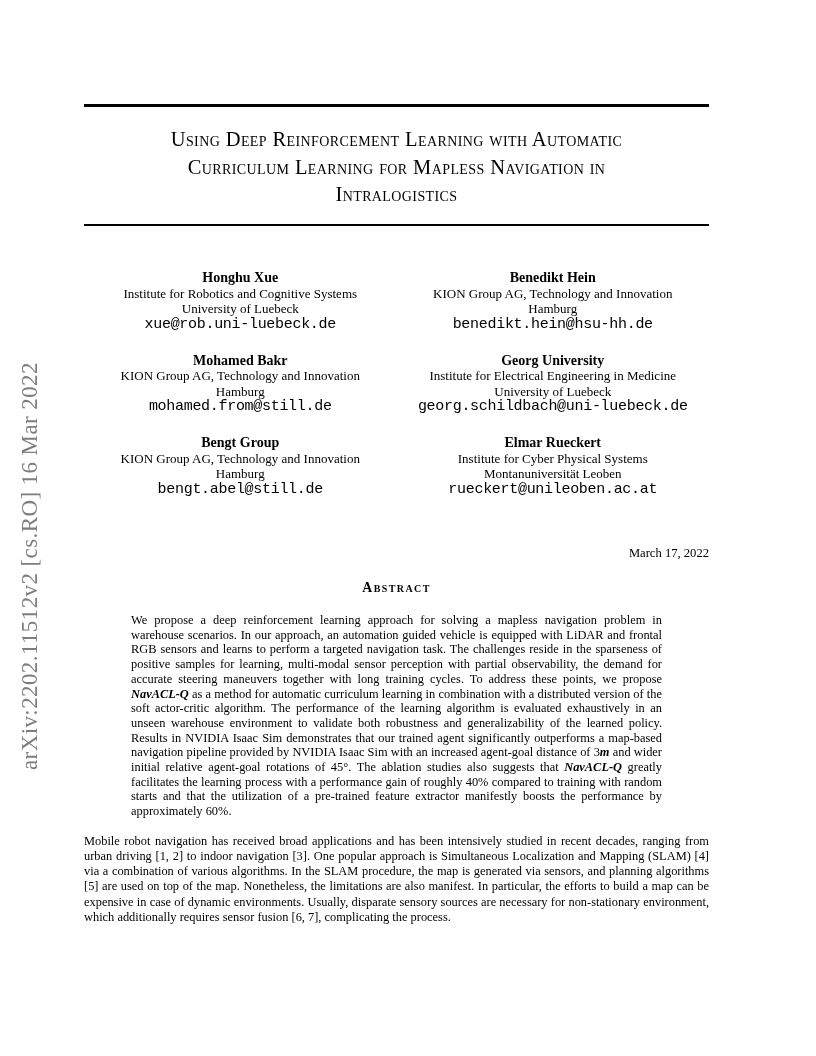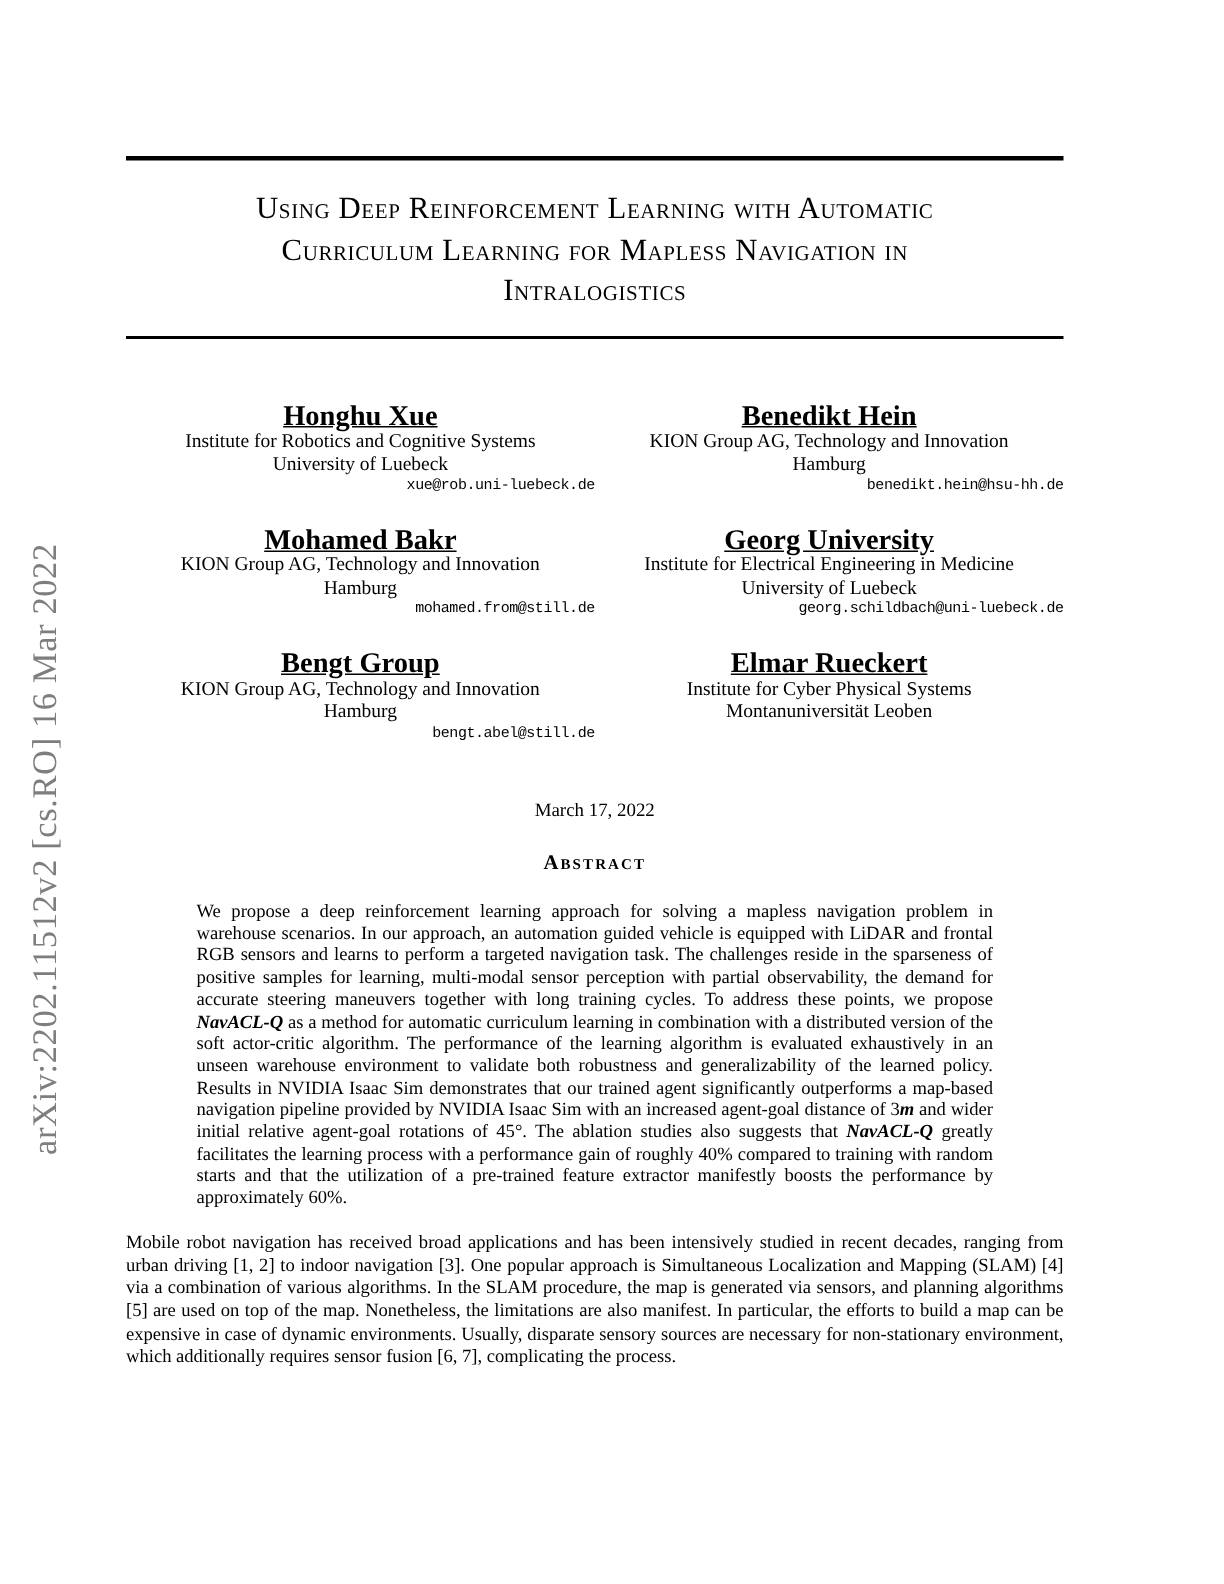--- a/index.html
+++ b/index.html
@@ -45,32 +45,31 @@
     letter-spacing: 0.4px;
   }
   .title span { display: block; }
   .authors {
     margin-top: 44px;
     display: grid;
     grid-template-columns: 1fr 1fr;
     row-gap: 20px;
     text-align: center;
   }
-  .author-name { font-weight: bold; font-size: 19px; line-height: 15.5px; text-decoration: underline; }
+  .author-name { font-weight: bold; font-size: 14px; line-height: 15.5px; }
   .author-line { font-size: 13px; line-height: 15.5px; }
   .author-email {
     font-family: "Liberation Mono", "DejaVu Sans Mono", monospace;
-    font-size: 10px;
+    font-size: 15px;
     line-height: 16px;
     letter-spacing: -0.3px;
-    text-align: right;
   }
   .date {
-    margin-top: 35px;
-    text-align: center;
+    margin-top: 48px;
+    text-align: right;
     font-size: 12.6px;
   }
   .abstract-heading {
     margin-top: 19px;
     text-align: center;
     font-weight: bold;
     font-variant: small-caps;
     font-size: 13.8px;
     letter-spacing: 1.4px;
   }
@@ -148,20 +147,21 @@
         <div class="author-name">Bengt Group</div>
         <div class="author-line">KION Group AG, Technology and Innovation</div>
         <div class="author-line">Hamburg</div>
         <div class="author-email">bengt.abel@still.de</div>
       </div>
 
       <div class="author">
         <div class="author-name">Elmar Rueckert</div>
         <div class="author-line">Institute for Cyber Physical Systems</div>
         <div class="author-line">Montanuniversität Leoben</div>
+        <div class="author-email">rueckert@unileoben.ac.at</div>
       </div>
 
     </div>
 
     <div class="date">March 17, 2022</div>
 
     <div class="abstract-heading">Abstract</div>
 
     <p class="abstract-body"><span>We propose a deep reinforcement learning approach for solving a mapless navigation problem in warehouse scenarios. In our approach, an automation guided vehicle is equipped with LiDAR and frontal RGB sensors and learns to perform a targeted navigation task. The challenges reside in the sparseness of positive samples for learning, multi-modal sensor perception with partial observability, the demand for accurate steering maneuvers together with long training cycles. To address these points, we propose </span><span class="it">NavACL-Q</span><span> as a method for automatic curriculum learning in combination with a distributed version of the soft actor-critic algorithm. The performance of the learning algorithm is evaluated exhaustively in an unseen warehouse environment to validate both robustness and generalizability of the learned policy. Results in NVIDIA Isaac Sim demonstrates that our trained agent significantly outperforms a map-based navigation pipeline provided by NVIDIA Isaac Sim with an increased agent-goal distance of 3</span><span class="it">m</span><span> and wider initial relative agent-goal rotations of 45°. The ablation studies also suggests that </span><span class="it">NavACL-Q</span><span> greatly facilitates the learning process with a performance gain of roughly 40% compared to training with random starts and that the utilization of a pre-trained feature extractor manifestly boosts the performance by approximately 60%.</span></p>
 

